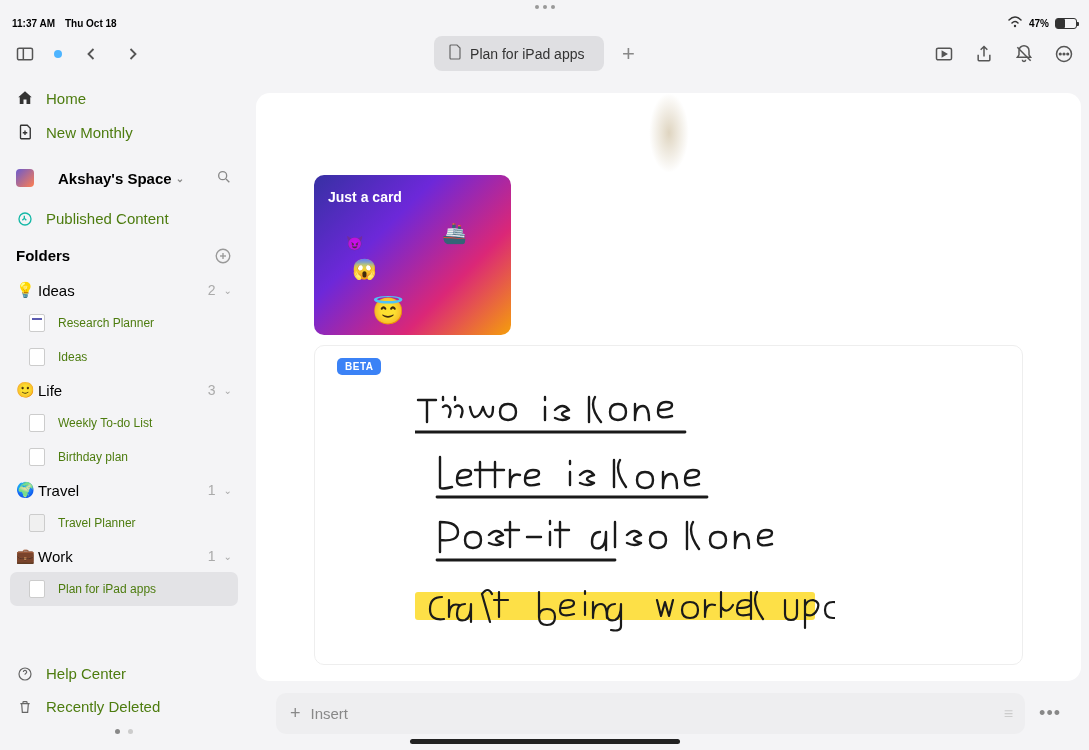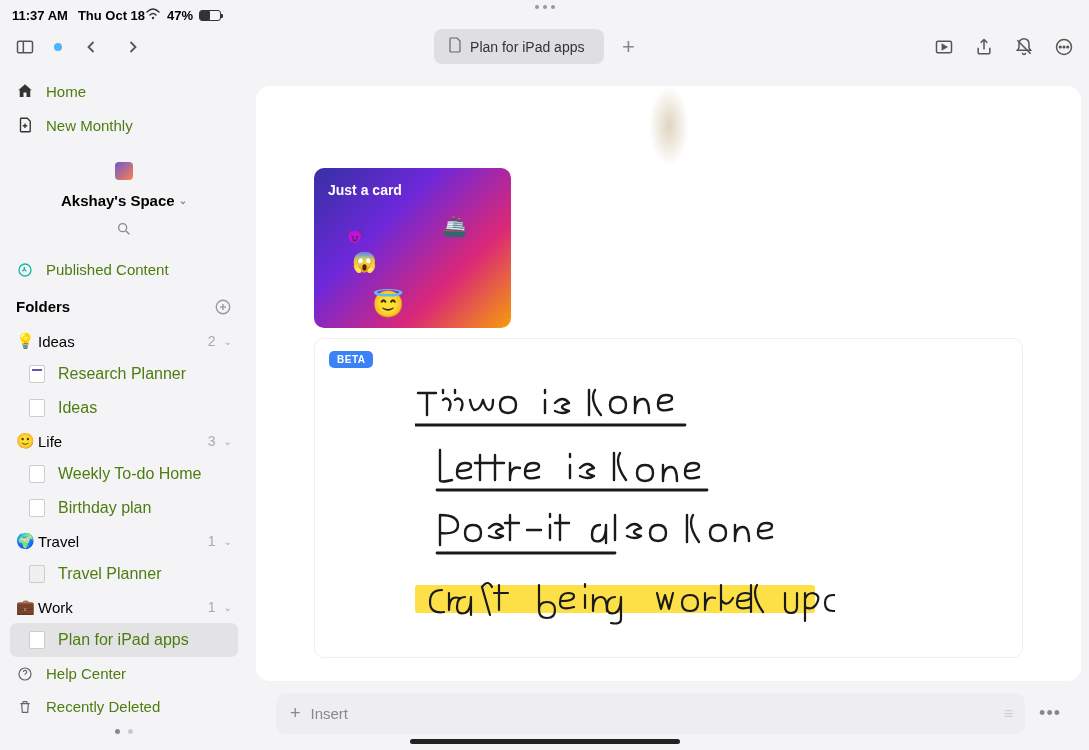--- a/index.html
+++ b/index.html
@@ -1,19 +1,19 @@
 <!DOCTYPE html>
 <html><head>
   <meta charset="utf-8">
   <style>
     * { margin: 0; padding: 0; box-sizing: border-box; font-family: -apple-system, BlinkMacSystemFont, 'Segoe UI', sans-serif; }
     body { width: 1089px; height: 750px; background: #f4f4f6; overflow: hidden; display: flex; flex-direction: column; }
     
     
-    .status-bar { display: flex; justify-content: flex-start; align-items: center; padding: 8px 12px 2px; font-size: 13px; font-weight: 600; }
+    .status-bar { display: flex; justify-content: space-between; align-items: center; padding: 16px 12px 2px; font-size: 10px; font-weight: 600; }
     .status-left { display: flex; gap: 10px; }
     .status-center { position: absolute; left: 50%; transform: translateX(-50%); top: 5px; }
     .status-center .dots { display: flex; gap: 4px; }
     .status-center .dots span { width: 4px; height: 4px; background: #999; border-radius: 50%; }
     .status-right { display: flex; align-items: center; gap: 6px; }
     .battery { display: inline-flex; align-items: center; gap: 2px; }
     .battery-shell { width: 22px; height: 11px; border: 1px solid #333; border-radius: 3px; position: relative; }
     .battery-shell::after { content: ""; position: absolute; right: -3px; top: 3px; width: 2px; height: 4px; background: #333; border-radius: 0 1px 1px 0; }
     .battery-fill { background: #333; height: 100%; width: 47%; border-radius: 1px; }
     
@@ -29,28 +29,28 @@
     .doc-icon svg { width: 14px; height: 16px; }
     .plus-tab { color: #888; font-size: 22px; cursor: pointer; padding: 0 8px; font-weight: 300; }
 
     
     .main-area { display: flex; flex: 1; overflow: hidden; }
     
     
     .sidebar { width: 248px; padding: 0 10px; display: flex; flex-direction: column; overflow-y: auto; }
     .side-item { display: flex; align-items: center; gap: 12px; padding: 8px 6px; border-radius: 7px; cursor: pointer; font-size: 15px; color: #4d7c0f; }
     .side-item .icon { width: 18px; display: flex; justify-content: center; font-size: 16px; }
-    .side-item.sub { padding-left: 18px; font-size: 16px; }
+    .side-item.sub { padding-left: 18px; font-size: 12px; }
     .side-item.sub .icon { font-size: 13px; }
     .side-item.active { background: #e3e3e6; }
     .page-icon { width: 16px; height: 18px; border: 1px solid #ccc; border-radius: 2px; position: relative; background: #fff; }
     .page-icon::before { content: ""; position: absolute; top: 3px; left: 2px; right: 2px; height: 2px; background: #5b5bb0; }
     .page-icon-plain { width: 16px; height: 18px; border: 1px solid #ccc; border-radius: 2px; background: #fff; }
     
-    .space-header { display: flex; align-items: center; gap: 12px; padding: 10px 6px; margin-top: 10px; flex-direction: column; }
+    .space-header { display: flex; gap: 24px; padding: 10px 6px; margin-top: 10px; }
     .space-icon { width: 18px; height: 18px; background: linear-gradient(135deg,#6a5acd,#ff7f50); border-radius: 4px; }
     .space-name { font-size: 15px; font-weight: 600; flex: 1; display: flex; align-items: center; gap: 4px; }
     .chev { font-size: 10px; color: #888; }
     .search-ico { color: #888; font-size: 15px; }
     
     .section-head { display: flex; justify-content: space-between; align-items: flex-start; padding: 12px 6px 6px; }
     .section-head span { font-size: 15px; font-weight: 600; }
     .add-folder { color: #999; font-size: 16px; cursor: pointer; }
     
     .folder-row { display: flex; align-items: center; padding: 7px 6px; border-radius: 7px; cursor: pointer; font-size: 15px; }
@@ -71,21 +71,21 @@
     .sand-smudge { position: absolute; top: 0; left: 50%; transform: translateX(-50%); width: 40px; height: 80px; background: radial-gradient(ellipse at center, #c9b896 0%, transparent 70%); opacity: 0.6; }
     
     .small-card { width: 197px; height: 160px; border-radius: 10px; background: linear-gradient(135deg, #3730a3 0%, #6d28d9 35%, #db2777 70%, #f59e0b 100%); padding: 14px; color: #fff; font-weight: 700; font-size: 14px; margin-top: 82px; position: relative; overflow: hidden; }
     .card-emojis { position: absolute; font-size: 20px; }
     .ce1 { bottom: 54px; left: 38px; }
     .ce2 { bottom: 8px; left: 58px; font-size: 26px; }
     .ce3 { top: 46px; right: 44px; }
     .ce4 { top: 60px; left: 32px; font-size: 14px; opacity: 0.7; }
     
     .handwritten-box { margin-top: 10px; border: 1px solid #eee; border-radius: 10px; height: 320px; position: relative; background: #fff; background-image: radial-gradient(#e8e8e8 0.5px, transparent 0.5px); background-size: 18px 18px; }
-    .beta-badge { position: absolute; top: 12px; left: 14px; background: #3b82f6; color: #fff; font-size: 10px; font-weight: 700; padding: 3px 8px; border-radius: 5px; letter-spacing: 0.5px; }
+    .beta-badge { position: absolute; top: 12px; left: 22px; background: #3b82f6; color: #fff; font-size: 10px; font-weight: 700; padding: 3px 8px; border-radius: 5px; letter-spacing: 0.5px; }
     .hand-svg { position: absolute; left: 100px; top: 36px; }
     
     .bottom-bar { display: flex; align-items: center; gap: 14px; padding: 12px 28px 16px; }
     .insert-pill { flex: 1; background: #eeeef0; border-radius: 10px; padding: 10px 14px; display: flex; align-items: center; gap: 10px; color: #888; font-size: 15px; }
     .drag-handle { color: #ccc; font-size: 16px; letter-spacing: -2px; }
     .more-dots { color: #888; font-size: 18px; letter-spacing: 1px; cursor: pointer; }
     
     .home-ind { width: 270px; height: 5px; background: #222; border-radius: 3px; position: absolute; bottom: 6px; left: 50%; transform: translateX(-50%); }
   </style>
 </head>
@@ -259,21 +259,21 @@
         <div class="folder-row">
           <span class="emoji">🙂</span>
     <span class="name">Life</span>
     <span class="count">3</span>
     <span class="exp">⌄</span>
         </div>
         <div class="side-item sub">
           <span class="icon">
             <span class="page-icon-plain"></span>
           </span>
-      <span>Weekly To-do Home</span>
+      <span>Weekly To-do List</span>
         </div>
         <div class="side-item sub">
           <span class="icon">
             <span class="page-icon-plain"></span>
           </span>
       <span>Birthday plan</span>
         </div>
         <div class="folder-row">
           <span class="emoji">🌍</span>
     <span class="name">Travel</span>

